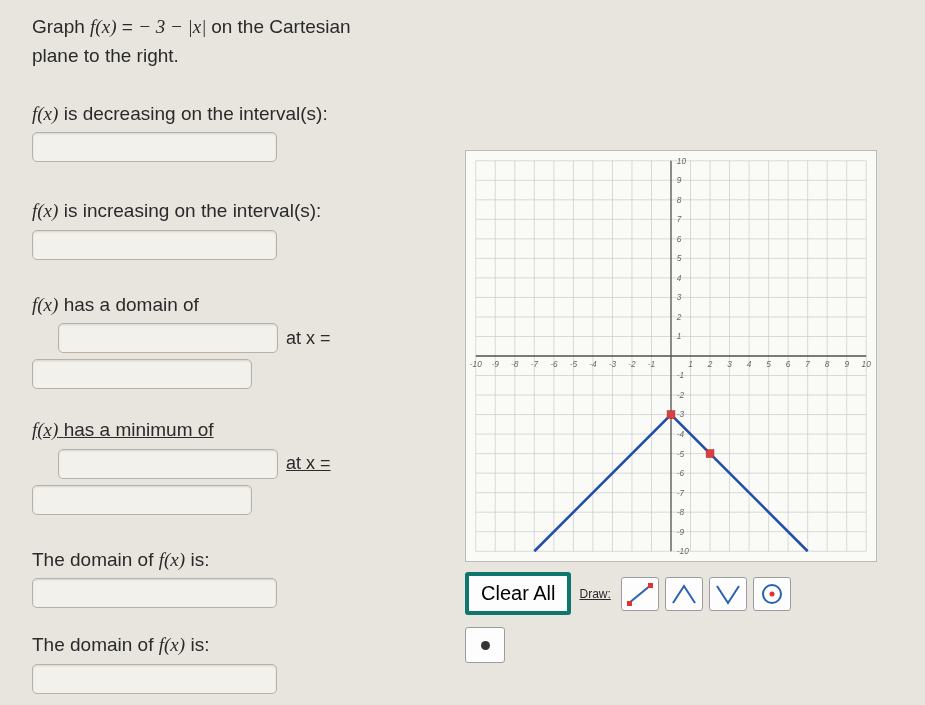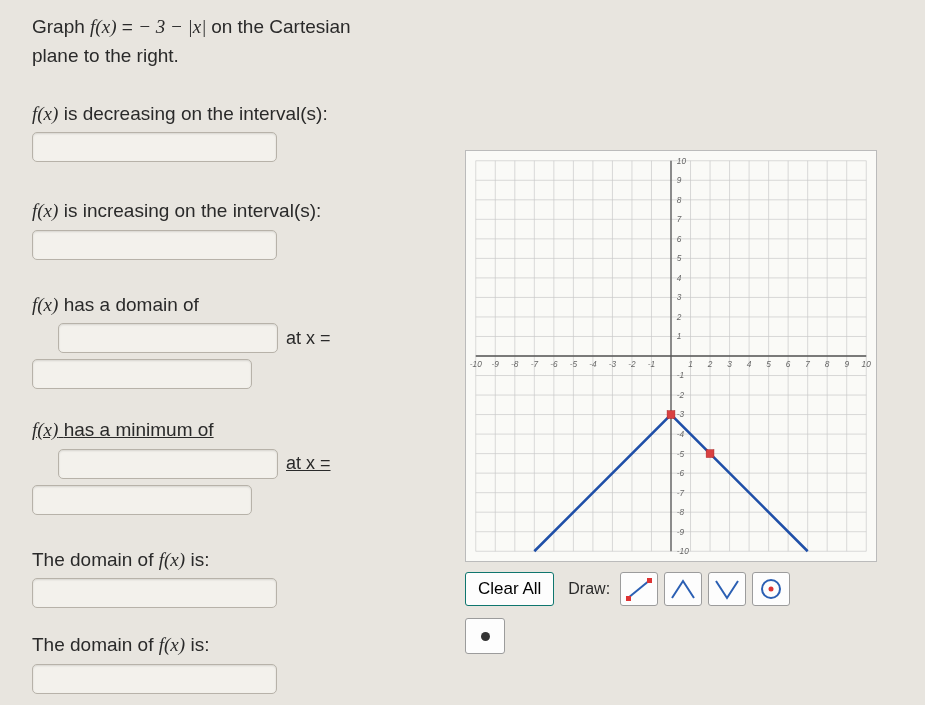--- a/index.html
+++ b/index.html
@@ -69,29 +69,30 @@
     border: 1px solid #bbb;
   }
   .tools {
     margin-top: 10px;
     display: flex;
     align-items: center;
     gap: 6px;
   }
   .clear-btn {
     background: #fdfdfd;
-    border: 1px solid #0f766e;
+    border: 4px solid #0f766e;
     border-radius: 3px;
     padding: 6px 12px;
-    font-size: 17px;
+    font-size: 20px;
     cursor: pointer;
   }
   .draw-label {
-    font-size: 16px;
-    margin: 0 4px 0 8px;
+    font-size: 12px;
+    margin: 0 4px 0 2px;
+    text-decoration: underline;
   }
   .tool-btn {
     width: 38px;
     height: 34px;
     background: #fdfdfd;
     border: 1px solid #9c9c9c;
     border-radius: 3px;
     display: flex;
     align-items: center;
     justify-content: center;

